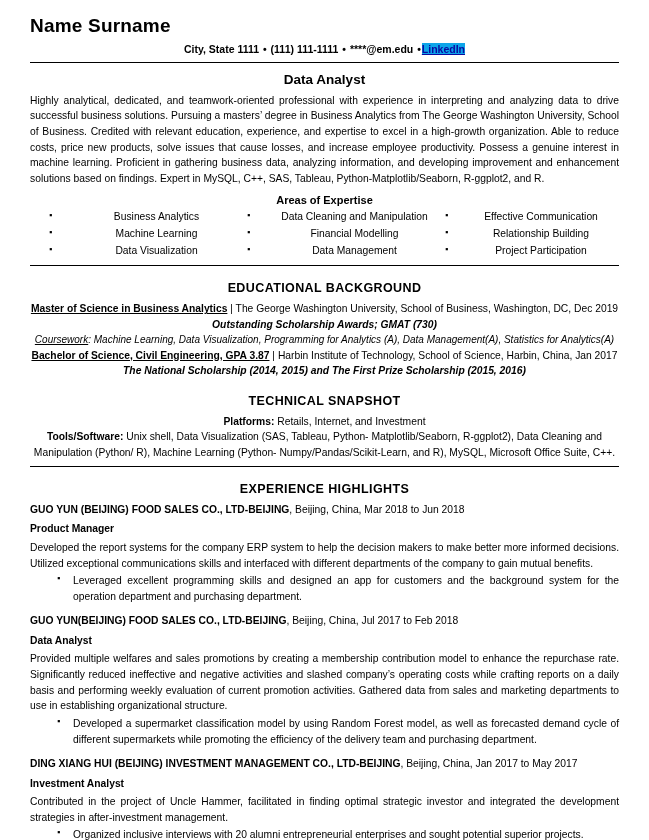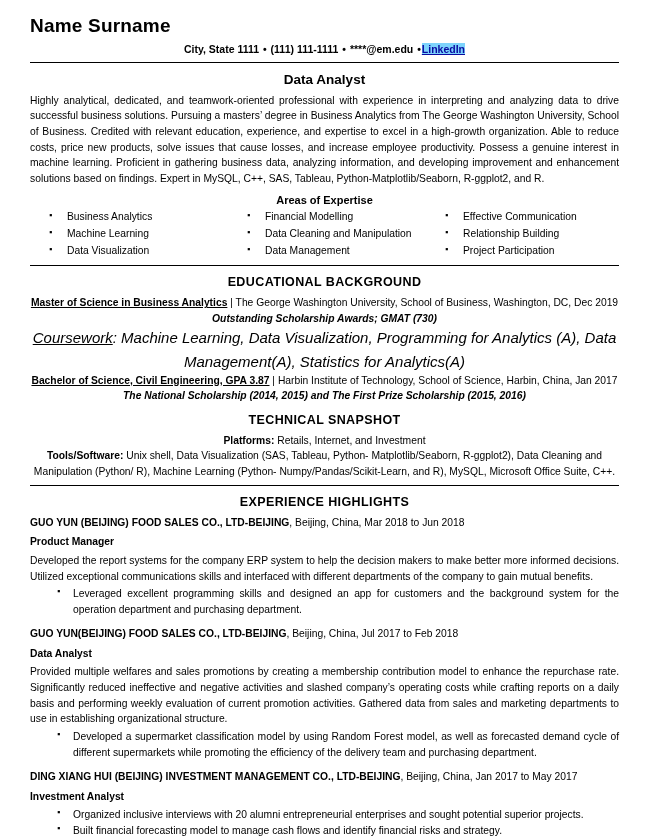--- a/index.html
+++ b/index.html
@@ -33,21 +33,21 @@
   }
   .contact {
     text-align: center;
     font-size: 10.5px;
     font-weight: bold;
     margin: 4px 0 0 0;
     line-height: 1.4;
   }
   .contact .sep { font-weight: bold; padding: 0 1px; }
   .contact .link {
-    background: #7dd3fc;
+    background: #0ea5e9;
     color: #0a0aa0;
     text-decoration: underline;
     font-weight: bold;
   }
 
   .rule {
     border: 0;
     border-top: 1.4px solid #000;
     margin: 6px 0 0 0;
     height: 0;
@@ -57,21 +57,21 @@
   .sec-title {
     text-align: center;
     font-size: 13.5px;
     font-weight: bold;
     margin: 9px 0 4px 0;
     line-height: 1.2;
   }
   .sec-title.caps {
     font-size: 12.5px;
     letter-spacing: 0.4px;
-    margin: 9px 0 5px 0;
+    margin: 15px 0 5px 0;
   }
   .sub-title {
     text-align: center;
     font-size: 11px;
     font-weight: bold;
     margin: 8px 0 3px 0;
   }
 
   
   p.body {
@@ -81,21 +81,21 @@
     text-align: justify;
     text-justify: inter-word;
   }
 
   
   .expertise {
     display: flex;
     margin: 2px 0 0 0;
     padding-left: 18px;
   }
-  .exp-col { flex: 1; }
+  .exp-col { flex: 1; text-align: center; }
   .exp-col:nth-child(1) { flex: 0 0 198px; }
   .exp-col:nth-child(2) { flex: 0 0 198px; }
   .exp-col:nth-child(3) { flex: 1; }
   .exp-item {
     font-size: 10.3px;
     line-height: 1.62;
     position: relative;
     padding-left: 19px;
   }
   .exp-item::before {
@@ -109,21 +109,21 @@
   
   .edu-line {
     font-size: 10.3px;
     line-height: 1.5;
     text-align: center;
     margin: 0;
   }
   .edu-line b { font-weight: bold; text-decoration: underline; }
   .edu-line i { font-style: italic; font-weight: bold; }
   .coursework {
-    font-size: 15px;
+    font-size: 10px;
     font-style: italic;
     text-align: center;
     line-height: 1.55;
     margin: 0;
   }
   .coursework .u { text-decoration: underline; }
 
   .tech-line {
     font-size: 10.3px;
     line-height: 1.5;
@@ -195,22 +195,22 @@
   <p class="body">Highly analytical, dedicated, and teamwork-oriented professional with experience in interpreting and analyzing data to drive successful business solutions. Pursuing a masters’ degree in Business Analytics from The George Washington University, School of Business. Credited with relevant education, experience, and expertise to excel in a high-growth organization. Able to reduce costs, price new products, solve issues that cause losses, and increase employee productivity. Possess a genuine interest in machine learning. Proficient in gathering business data, analyzing information, and developing improvement and enhancement solutions based on findings. Expert in MySQL, C++, SAS, Tableau, Python-Matplotlib/Seaborn, R-ggplot2, and R.</p>
 
   <div class="sub-title">Areas of Expertise</div>
   <div class="expertise">
     <div class="exp-col">
       <div class="exp-item">Business Analytics</div>
       <div class="exp-item">Machine Learning</div>
       <div class="exp-item">Data Visualization</div>
     </div>
     <div class="exp-col">
+      <div class="exp-item">Data Cleaning and Manipulation</div>
       <div class="exp-item">Financial Modelling</div>
-      <div class="exp-item">Data Cleaning and Manipulation</div>
       <div class="exp-item">Data Management</div>
     </div>
     <div class="exp-col">
       <div class="exp-item">Effective Communication</div>
       <div class="exp-item">Relationship Building</div>
       <div class="exp-item">Project Participation</div>
     </div>
   </div>
 
   <hr class="rule">
@@ -245,19 +245,20 @@
     <p class="job-role">Data Analyst</p>
     <p class="job-desc">Provided multiple welfares and sales promotions by creating a membership contribution model to enhance the repurchase rate. Significantly reduced ineffective and negative activities and slashed company’s operating costs while crafting reports on a daily basis and performing weekly evaluation of current promotion activities. Gathered data from sales and marketing departments to use in establishing organizational structure.</p>
     <ul class="achv">
       <li>Developed a supermarket classification model by using Random Forest model, as well as forecasted demand cycle of different supermarkets while promoting the efficiency of the delivery team and purchasing department.</li>
     </ul>
   </div>
 
   <div class="job">
     <p class="job-head"><b>DING XIANG HUI (BEIJING) INVESTMENT MANAGEMENT CO., LTD-BEIJING</b><span>, Beijing, China, Jan 2017 to May 2017</span></p>
     <p class="job-role">Investment Analyst</p>
+    <p class="job-desc">Contributed in the project of Uncle Hammer, facilitated in finding optimal strategic investor and integrated the development strategies in after-investment management.</p>
     <ul class="achv">
       <li>Organized inclusive interviews with 20 alumni entrepreneurial enterprises and sought potential superior projects.</li>
       <li>Built financial forecasting model to manage cash flows and identify financial risks and strategy.</li>
     </ul>
   </div>
 
 </div>
 
 </body></html>

